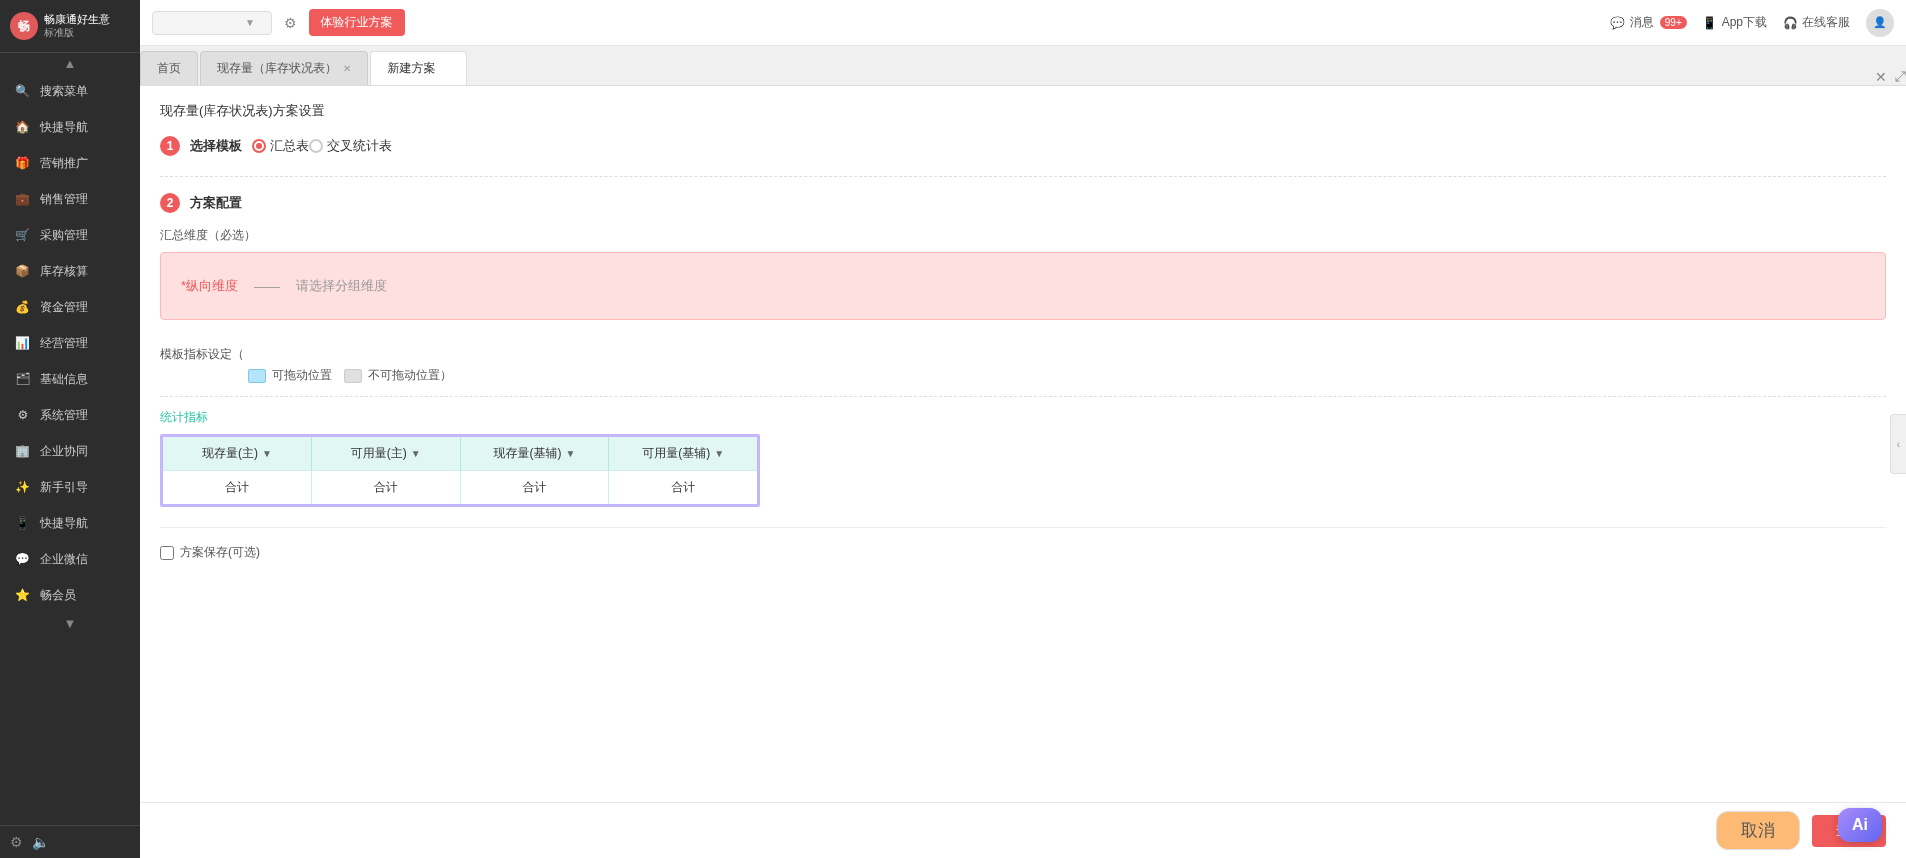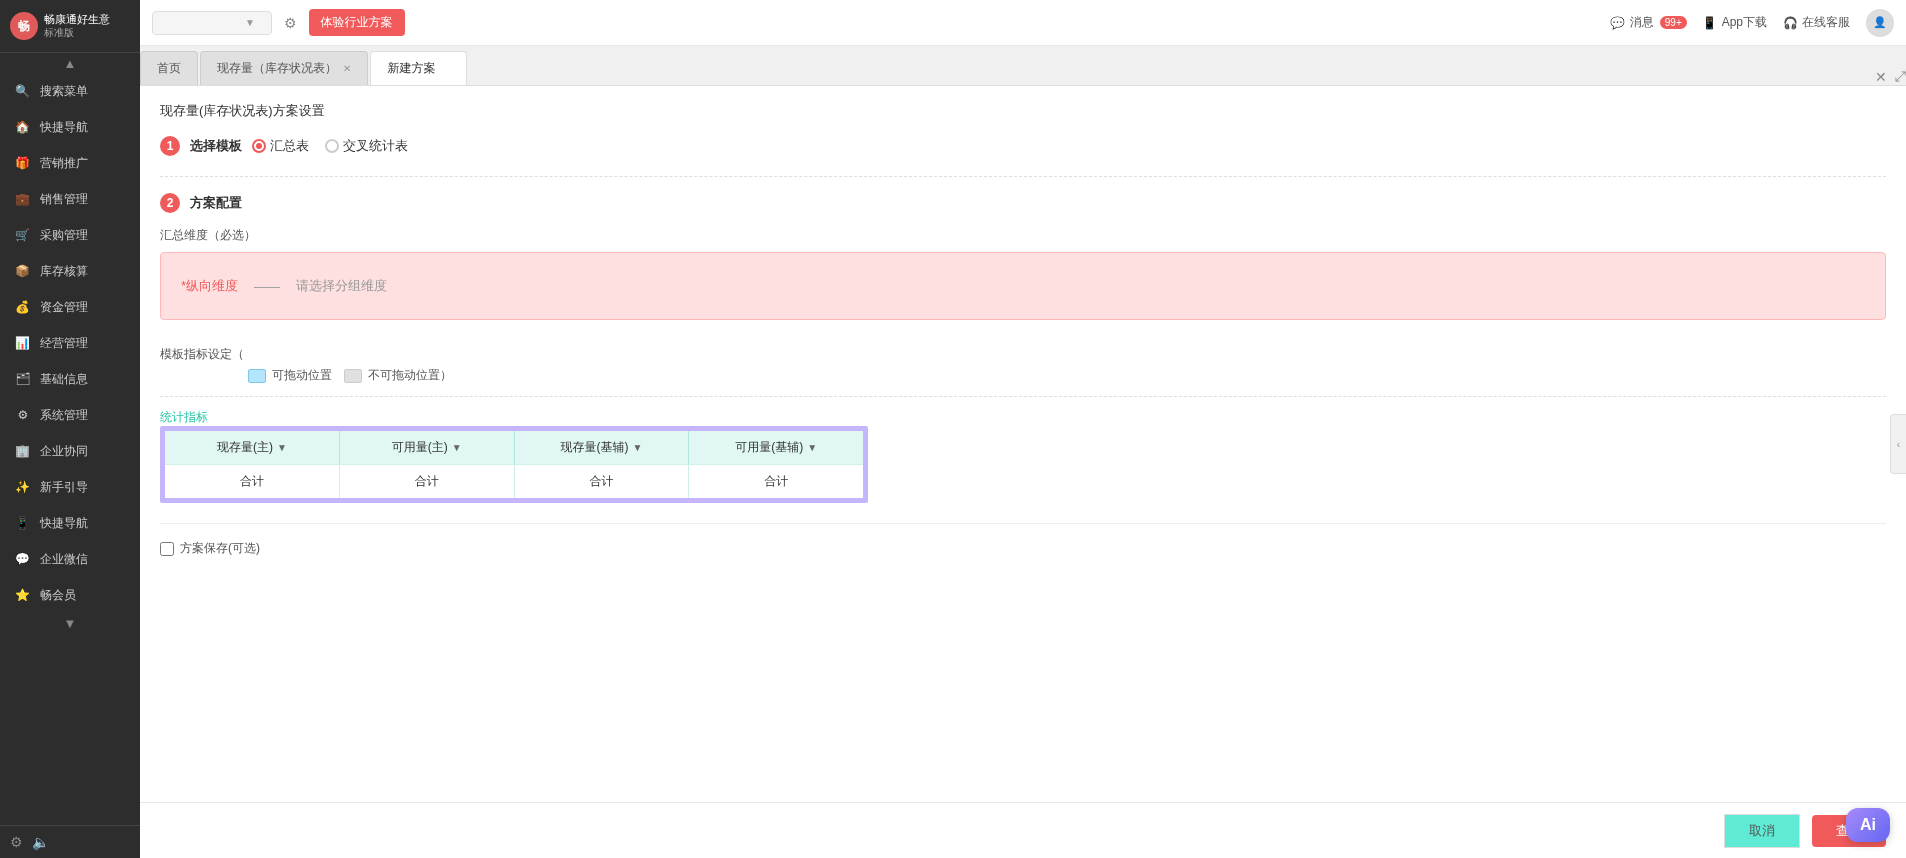--- a/index.html
+++ b/index.html
@@ -172,21 +172,21 @@
       width: 20px; height: 20px;
       background: #f05a5a;
       color: white;
       border-radius: 50%;
       display: flex; align-items: center; justify-content: center;
       font-size: 12px; font-weight: bold; flex-shrink: 0;
     }
     .section-title { font-size: 13px; color: #333; font-weight: bold; }
 
     
-    .radio-group { display: flex; align-items: center; gap: 16px; }
+    .radio-group { display: flex; align-items: center; }
     .radio-item { display: flex; align-items: center; gap: 4px; cursor: pointer; font-size: 13px; color: #333; }
     .radio-circle {
       width: 14px; height: 14px; border-radius: 50%; border: 2px solid #ccc;
       display: flex; align-items: center; justify-content: center;
     }
     .radio-circle.selected { border-color: #f05a5a; }
     .radio-circle.selected::after {
       content: '';
       width: 6px; height: 6px; border-radius: 50%; background: #f05a5a;
     }
@@ -209,26 +209,26 @@
     .indicator-group { display: flex; align-items: center; gap: 12px; margin-top: 33px; }
     .indicator-item { display: flex; align-items: center; gap: 6px; font-size: 12px; color: #555; }
     .indicator-box {
       width: 18px; height: 14px; border-radius: 2px;
     }
     .indicator-box.draggable { background: #b3e5fc; border: 1px solid #7ec8e3; }
     .indicator-box.not-draggable { background: #e0e0e0; border: 1px solid #ccc; }
 
     
     .stats-section { margin-top: 12px; }
-    .stats-label { color: #26c6a6; font-size: 12px; margin-bottom: 0; }
+    .stats-label { color: #26c6a6; font-size: 12px; margin-bottom: 8px; }
     .stats-table {
-      border: 5px solid #c4b5fd;
+      border: 3px solid #c4b5fd;
       border-radius: 2px;
       overflow: hidden;
-      width: 708px;
+      width: 600px;
     }
     .stats-header-row {
       display: flex;
       background: #e0f7f4;
     }
     .stats-header-cell {
       flex: 1;
       padding: 8px 10px;
       display: flex; align-items: center; justify-content: center; gap: 4px;
       border-right: 1px solid #b0e8df;
@@ -264,24 +264,24 @@
     .footer {
       height: 56px;
       background: #fff;
       border-top: 1px solid #e8e8e8;
       display: flex; align-items: center; justify-content: flex-end;
       padding: 0 20px; gap: 12px;
       flex-shrink: 0;
     }
     .btn-cancel {
       padding: 7px 24px;
-      background: #5eead4;
+      background: #fdba74;
       border: 1px solid #ddd;
-      border-radius: 0;
-      font-size: 13px;
+      border-radius: 12px;
+      font-size: 17px;
       cursor: pointer;
       color: #555;
     }
     .btn-query {
       padding: 7px 24px;
       background: #f05a5a;
       border: none;
       border-radius: 4px;
       font-size: 13px;
       cursor: pointer;
@@ -528,15 +528,15 @@
     </div>
 
     <div class="footer">
       <button class="btn-cancel">取消</button>
       <button class="btn-query">查询</button>
     </div>
   </div>
 
 </div>
 
-<div style="position:fixed; bottom:16px; right:16px; background:linear-gradient(135deg,#a78bfa,#6366f1); color:white; border-radius:12px; padding:8px 14px; font-size:16px; font-weight:bold; cursor:pointer; box-shadow:0 2px 8px rgba(0,0,0,0.2);">
+<div style="position:fixed; bottom:16px; right:24px; background:linear-gradient(135deg,#a78bfa,#6366f1); color:white; border-radius:12px; padding:8px 14px; font-size:16px; font-weight:bold; cursor:pointer; box-shadow:0 2px 8px rgba(0,0,0,0.2);">
   <span>Ai</span>
 </div>
 
 </body></html>

